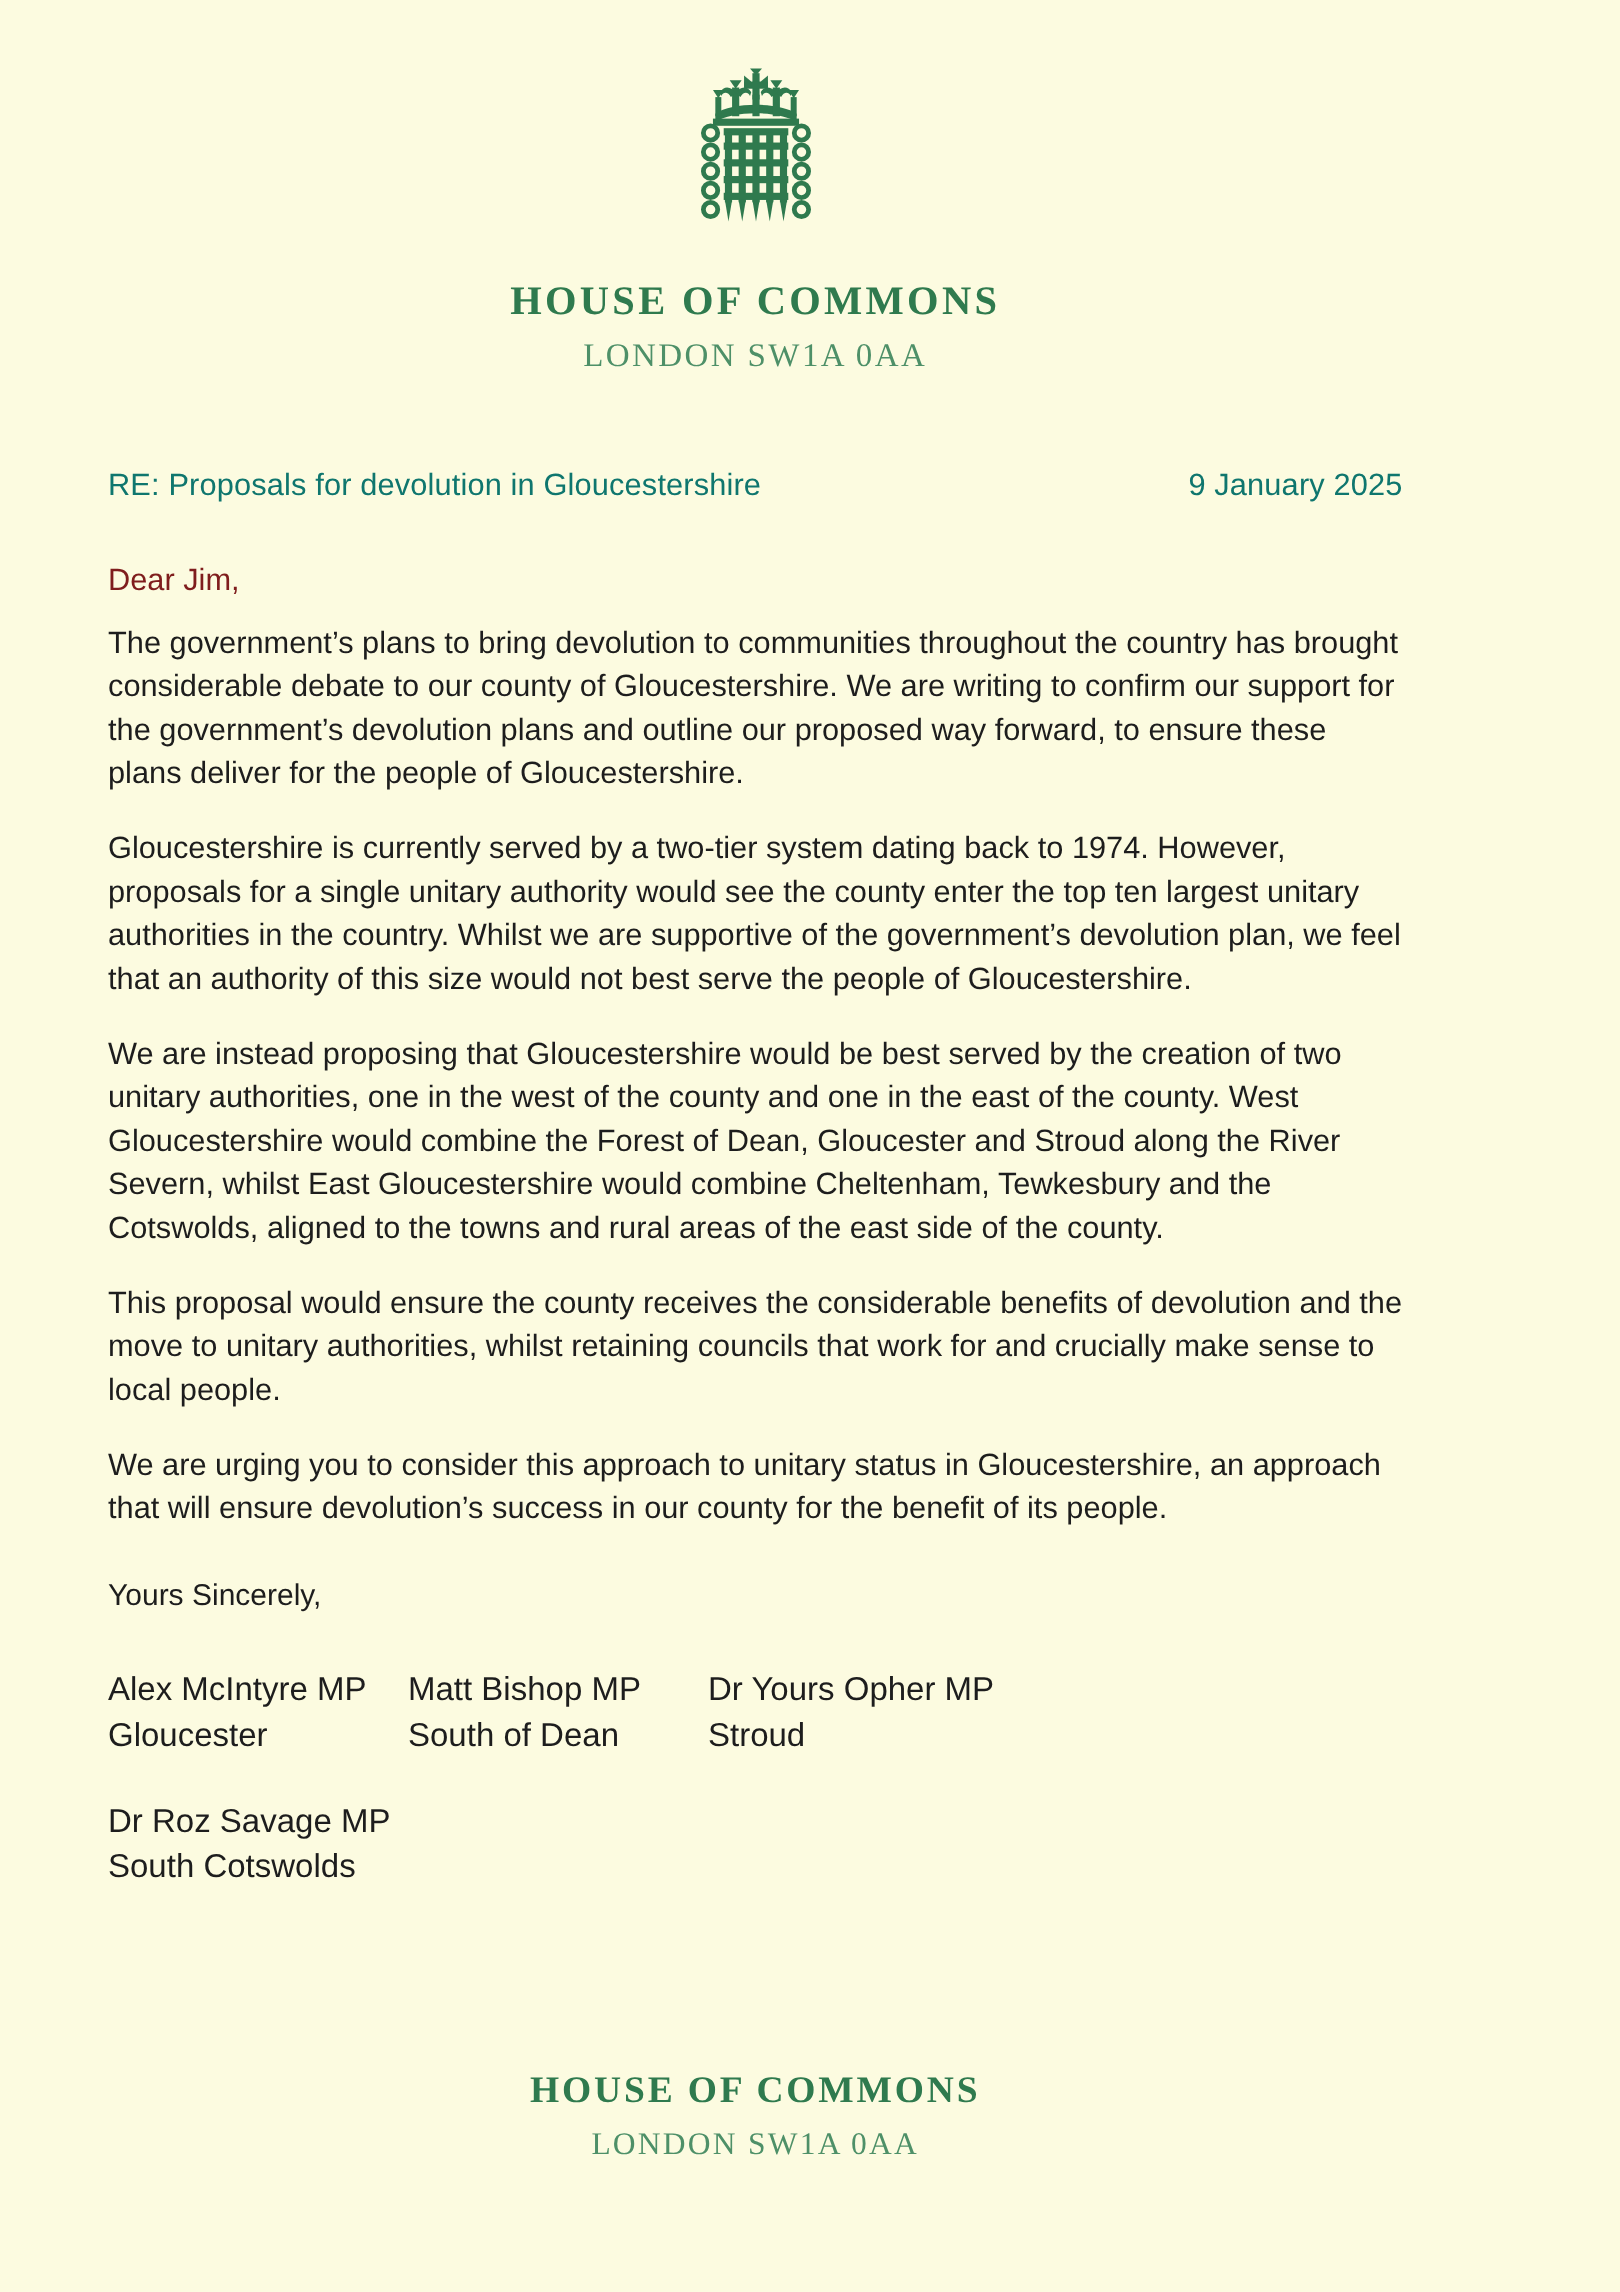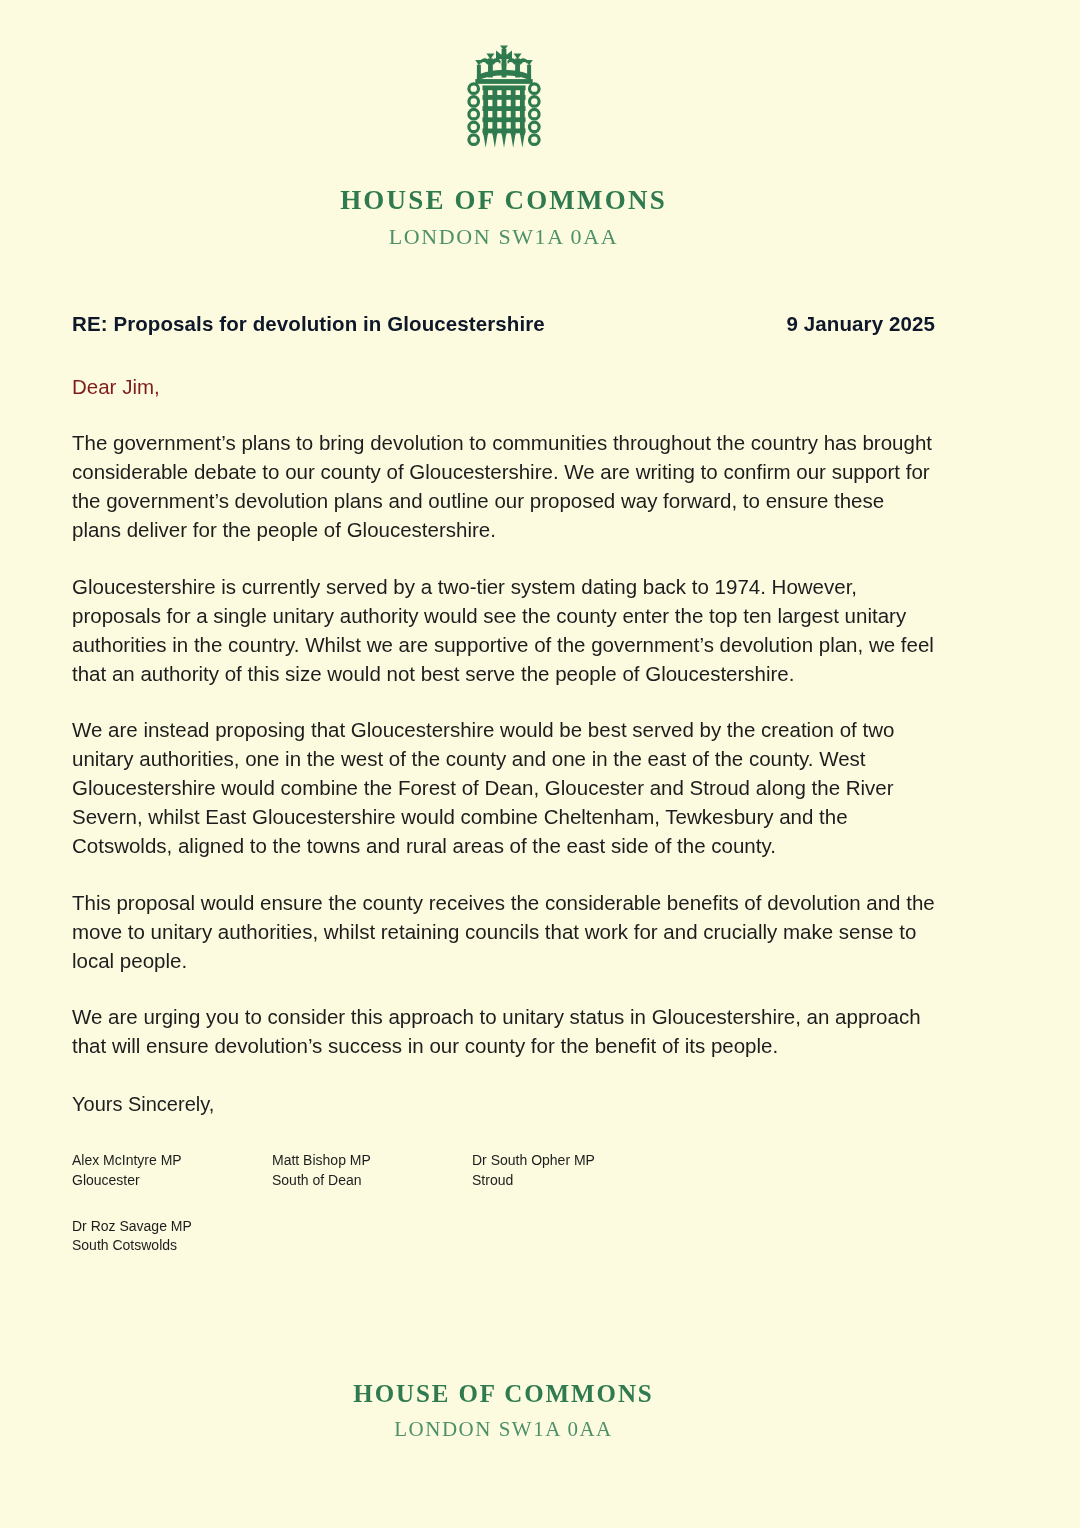--- a/index.html
+++ b/index.html
@@ -60,36 +60,36 @@
     left: 72px;
     right: 72px;
     top: 312px;
   }
 
   .subject-row {
     display: flex;
     justify-content: space-between;
     align-items: baseline;
     font-size: 20.5px;
-    font-weight: bold;
-    color: #0f172a;
+    font-weight: normal;
+    color: #0f766e;
     letter-spacing: 0.1px;
   }
   .subject-text { white-space: nowrap; }
   .subject-date { white-space: nowrap; }
 
   .salutation {
     margin-top: 36px;
     font-size: 20.5px;
     line-height: 1.42;
     color: #7f1d1d;
   }
 
   .para {
-    margin-top: 27px;
+    margin-top: 13px;
     font-size: 20.5px;
     line-height: 1.42;
     color: #1d1d1d;
     text-align: left;
   }
 
   .closing {
     margin-top: 30px;
     font-size: 20px;
     line-height: 1.42;
@@ -101,21 +101,21 @@
     margin-top: 33px;
   }
   .sig-row {
     display: flex;
     margin-bottom: 27px;
   }
   .sig-row:last-child { margin-bottom: 13px; }
   .sig-cell {
     width: 200px;
     flex: 0 0 200px;
-    font-size: 14px;
+    font-size: 22px;
     line-height: 1.37;
     color: #1d1d1d;
   }
   .sig-name { display: block; white-space: nowrap; }
   .sig-const { display: block; white-space: nowrap; }
 
   
   .footer {
     position: absolute;
     left: 0;
@@ -237,21 +237,21 @@
       <div class="sig-row">
         <div class="sig-cell">
           <span class="sig-name">Alex McIntyre MP</span>
           <span class="sig-const">Gloucester</span>
         </div>
         <div class="sig-cell">
           <span class="sig-name">Matt Bishop MP</span>
           <span class="sig-const">South of Dean</span>
         </div>
         <div class="sig-cell">
-          <span class="sig-name">Dr South Opher MP</span>
+          <span class="sig-name">Dr Yours Opher MP</span>
           <span class="sig-const">Stroud</span>
         </div>
       </div>
 
       <div class="sig-row">
         <div class="sig-cell">
           <span class="sig-name">Dr Roz Savage MP</span>
           <span class="sig-const">South Cotswolds</span>
         </div>
         <div class="sig-cell"></div>

